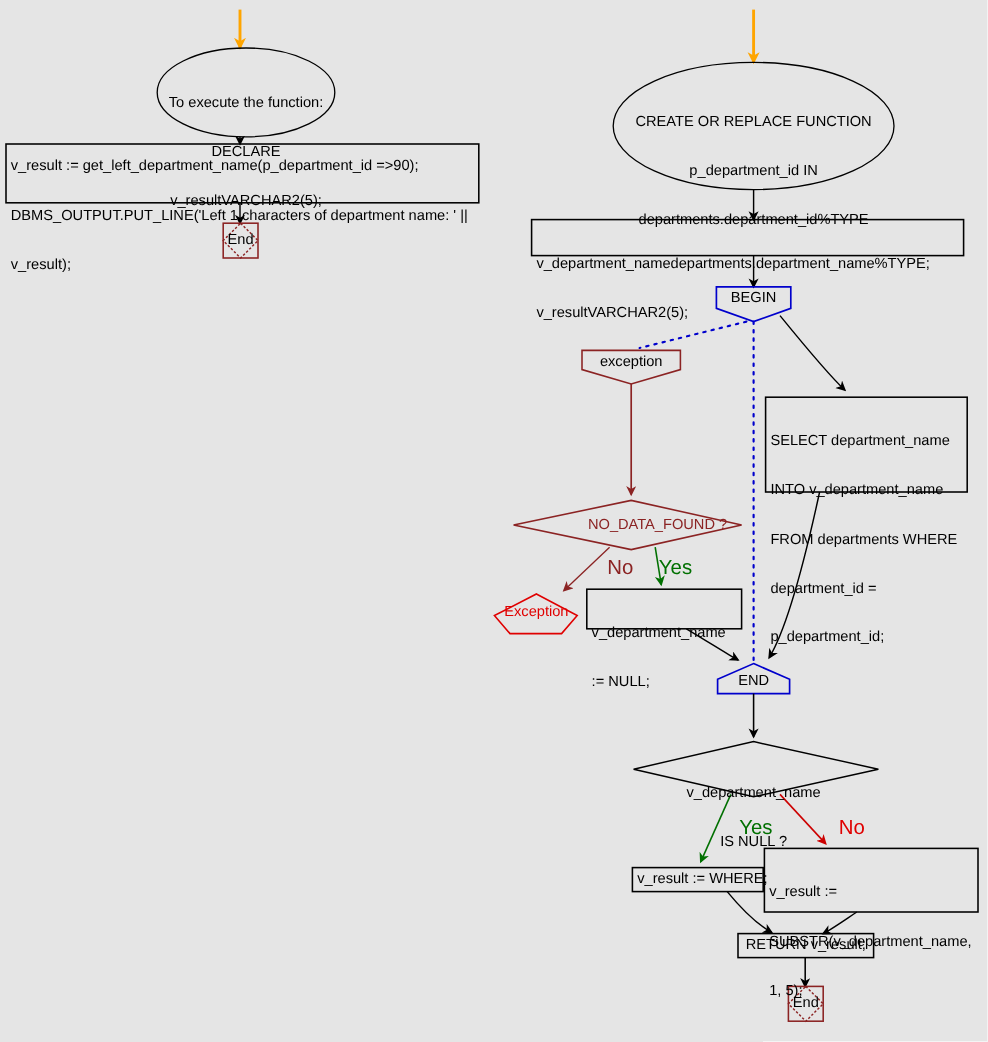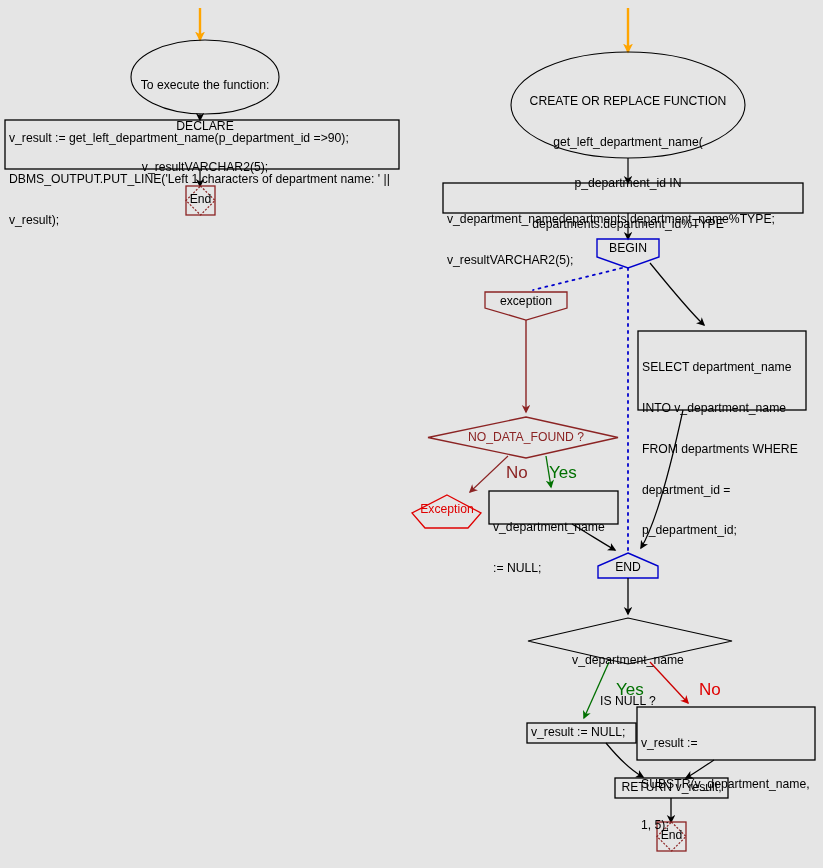--- a/index.html
+++ b/index.html
@@ -166,21 +166,20 @@
   <div class="node-label lbl-left" style="left:9px; top:105px; width:390px;">
     <div>v_result := get_left_department_name(p_department_id =&gt;90);</div>
     <div>DBMS_OUTPUT.PUT_LINE('Left 1 characters of department name: ' ||</div>
     <div>v_result);</div>
   </div>
 
   <div class="node-label lbl-center txt-black" style="left:180px; top:193px; width:41px;">End</div>
 
   <div class="node-label lbl-center" style="left:513px; top:68px; width:230px;">
     <div>CREATE OR REPLACE FUNCTION</div>
-    <div>get_left_department_name(</div>
     <div>p_department_id IN</div>
     <div>departments.department_id%TYPE</div>
   </div>
 
   <div class="node-label lbl-left" style="left:447px; top:186px; width:356px;">
     <div>v_department_namedepartments.department_name%TYPE;</div>
     <div>v_resultVARCHAR2(5);</div>
   </div>
 
   <div class="node-label lbl-center txt-black" style="left:597px; top:242px; width:62px;">BEGIN</div>
@@ -188,21 +187,21 @@
   <div class="node-label lbl-center txt-black" style="left:485px; top:295px; width:82px;">exception</div>
 
   <div class="node-label lbl-left" style="left:642px; top:334px; width:164px;">
     <div>SELECT department_name</div>
     <div>INTO v_department_name</div>
     <div>FROM departments WHERE</div>
     <div>department_id =</div>
     <div>p_department_id;</div>
   </div>
 
-  <div class="node-label lbl-center txt-dark-red" style="left:446px; top:431px; width:160px;">NO_DATA_FOUND ?</div>
+  <div class="node-label lbl-center txt-dark-red" style="left:446px; top:431px; width:160px;text-align:right;">NO_DATA_FOUND ?</div>
 
   <div class="edge-label txt-dark-red" style="left:506px; top:466px;">No</div>
   <div class="edge-label txt-green" style="left:549px; top:466px;">Yes</div>
 
   <div class="node-label lbl-center txt-red" style="left:408px; top:503px; width:78px;">Exception</div>
 
   <div class="node-label lbl-left" style="left:493px; top:494px; width:125px;">
     <div>v_department_name</div>
     <div>:= NULL;</div>
   </div>
@@ -210,21 +209,21 @@
   <div class="node-label lbl-center txt-black" style="left:598px; top:561px; width:60px;">END</div>
 
   <div class="node-label lbl-center" style="left:548px; top:627px; width:160px;">
     <div>v_department_name</div>
     <div>IS NULL ?</div>
   </div>
 
   <div class="edge-label txt-green" style="left:616px; top:683px;">Yes</div>
   <div class="edge-label txt-red" style="left:699px; top:683px;">No</div>
 
-  <div class="node-label lbl-left" style="left:531px; top:726px; width:105px;">v_result := NULL;</div>
+  <div class="node-label lbl-left" style="left:531px; top:726px; width:105px;">v_result := WHERE;</div>
 
   <div class="node-label lbl-left" style="left:641px; top:710px; width:174px;">
     <div>v_result :=</div>
     <div>SUBSTR(v_department_name,</div>
     <div>1, 5);</div>
   </div>
 
   <div class="node-label lbl-center" style="left:619px; top:781px; width:105px;">RETURN v_result;</div>
 
   <div class="node-label lbl-center txt-black" style="left:651px; top:829px; width:41px;">End</div>

